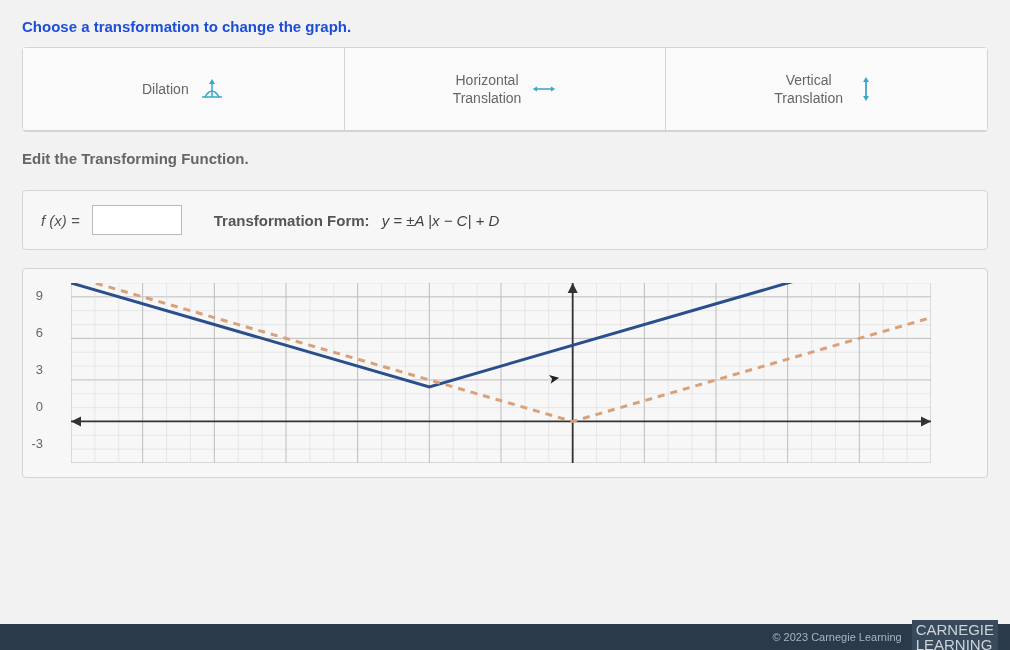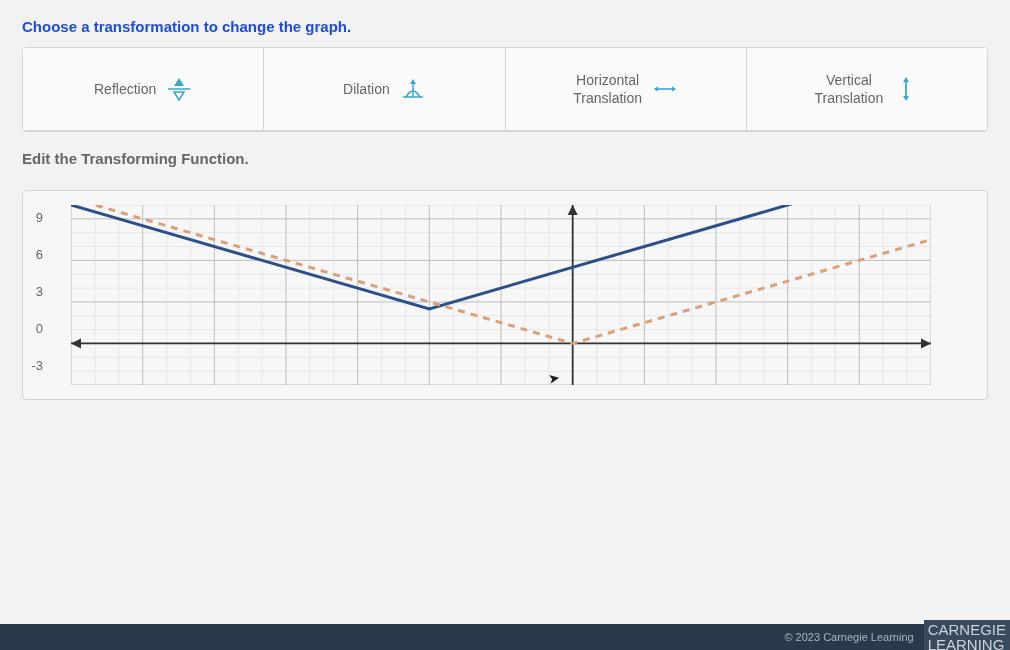--- a/index.html
+++ b/index.html
@@ -118,21 +118,21 @@
     bottom: 0;
     left: 0;
     right: 0;
     height: 26px;
     background: #2b3a4a;
     color: #aab4bf;
     font-size: 11px;
     display: flex;
     align-items: center;
     justify-content: flex-end;
-    padding: 0 0;
+    padding: 0 12px;
     gap: 10px;
   }
   .footer .logo {
     background: #394a5c;
     color: #cbd3db;
     font-size: 15px;
     padding: 2px 4px;
     line-height: 1;
     text-align: left;
   }
@@ -149,30 +149,20 @@
 </head>
 <body>
 
 <div class="page">
 
   <div class="prompt">Choose a transformation to change the graph.</div>
 
   <div class="panel">
     <div class="tabs">
 
-      <div class="tab">
-        <span class="label">Reflection</span>
-        <span class="icon">
-          <svg width="26" height="26" viewBox="0 0 26 26">
-            <line x1="2" y1="13" x2="24" y2="13" stroke="#3aa6c9" stroke-width="1.5"></line>
-            <polygon points="13,2 8,10 18,10" fill="#3aa6c9"></polygon>
-            <polygon points="13,24 8,16 18,16" fill="none" stroke="#3aa6c9" stroke-width="1.5"></polygon>
-          </svg>
-        </span>
-      </div>
 
       <div class="tab">
         <span class="label">Dilation</span>
         <span class="icon">
           <svg width="26" height="26" viewBox="0 0 26 26">
             <line x1="3" y1="21" x2="23" y2="21" stroke="#3aa6c9" stroke-width="1.5"></line>
             <line x1="13" y1="21" x2="13" y2="5" stroke="#3aa6c9" stroke-width="1.5"></line>
             <polygon points="13,3 10,8 16,8" fill="#3aa6c9"></polygon>
             <path d="M6,21 Q13,9 20,21" fill="none" stroke="#3aa6c9" stroke-width="1.5"></path>
           </svg>
@@ -201,20 +191,26 @@
             <polygon points="9,26 6,21 12,21" fill="#3aa6c9"></polygon>
           </svg>
         </span>
       </div>
 
     </div>
   </div>
 
   <div class="subprompt">Edit the Transforming Function.</div>
 
+  <div class="edit-panel">
+    <span class="fx-label">f (x) =</span>
+    <input class="fx-input" type="text" value="" style="">
+    <span class="form-label">Transformation Form:</span>
+    <span class="form-expr">y = ±A |x − C| + D</span>
+  </div>
 
   <div class="graph-panel">
     <div class="graph-wrap">
       <div class="ylabels">
         <span style="top:12px">9</span>
         <span style="top:49px">6</span>
         <span style="top:86px">3</span>
         <span style="top:123px">0</span>
         <span style="top:160px">-3</span>
       </div>

